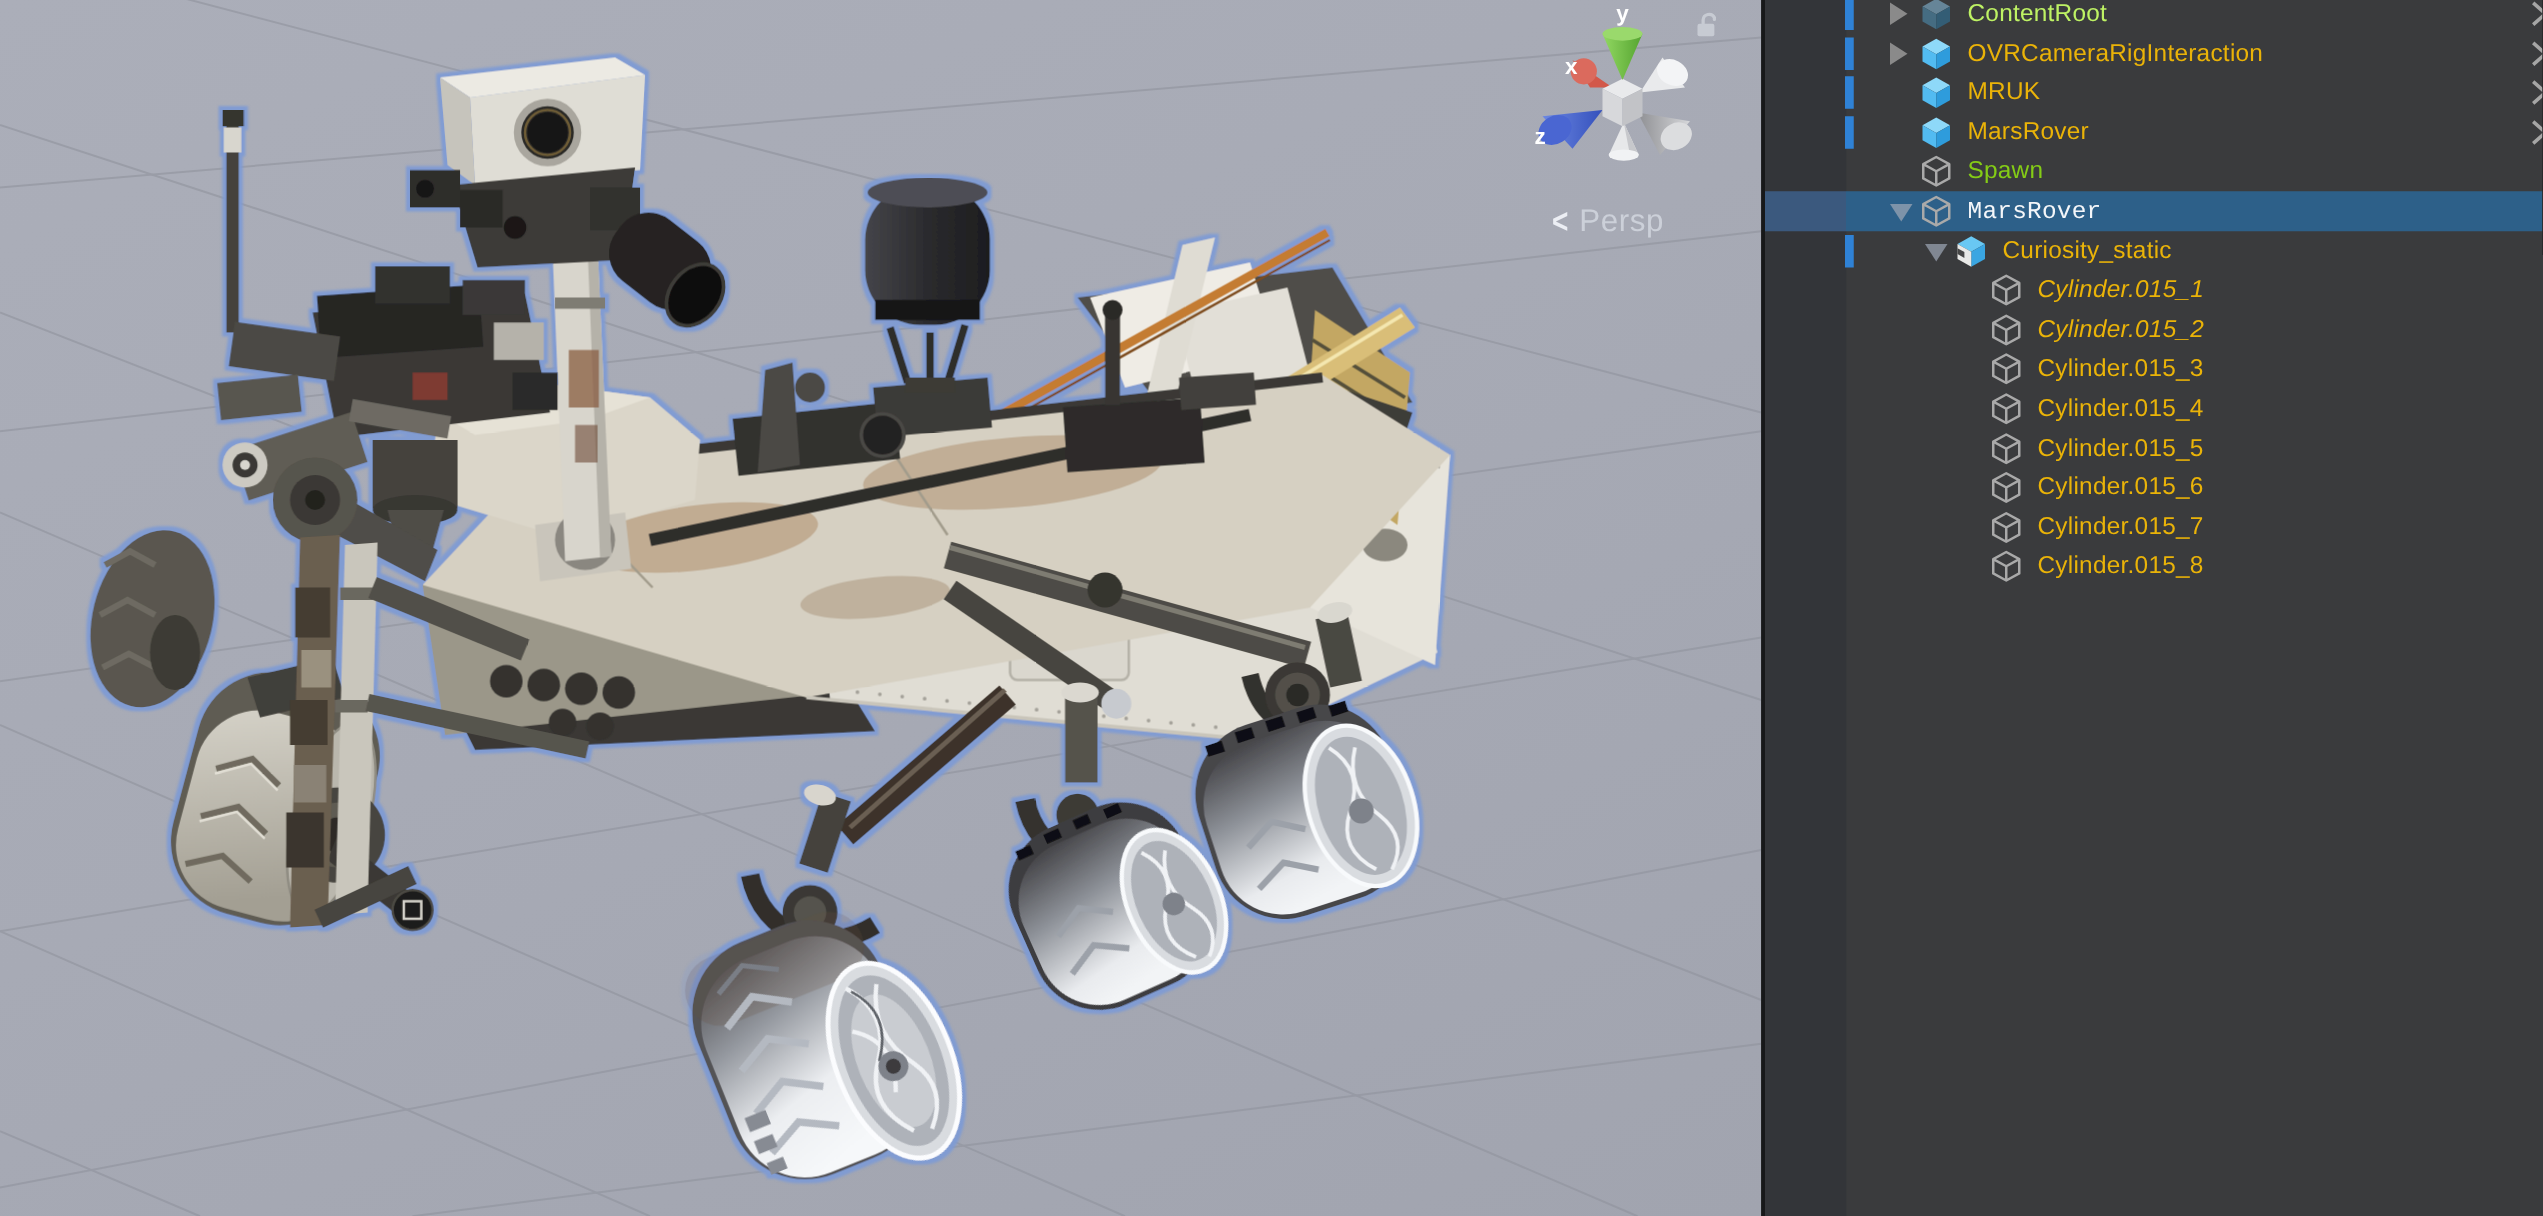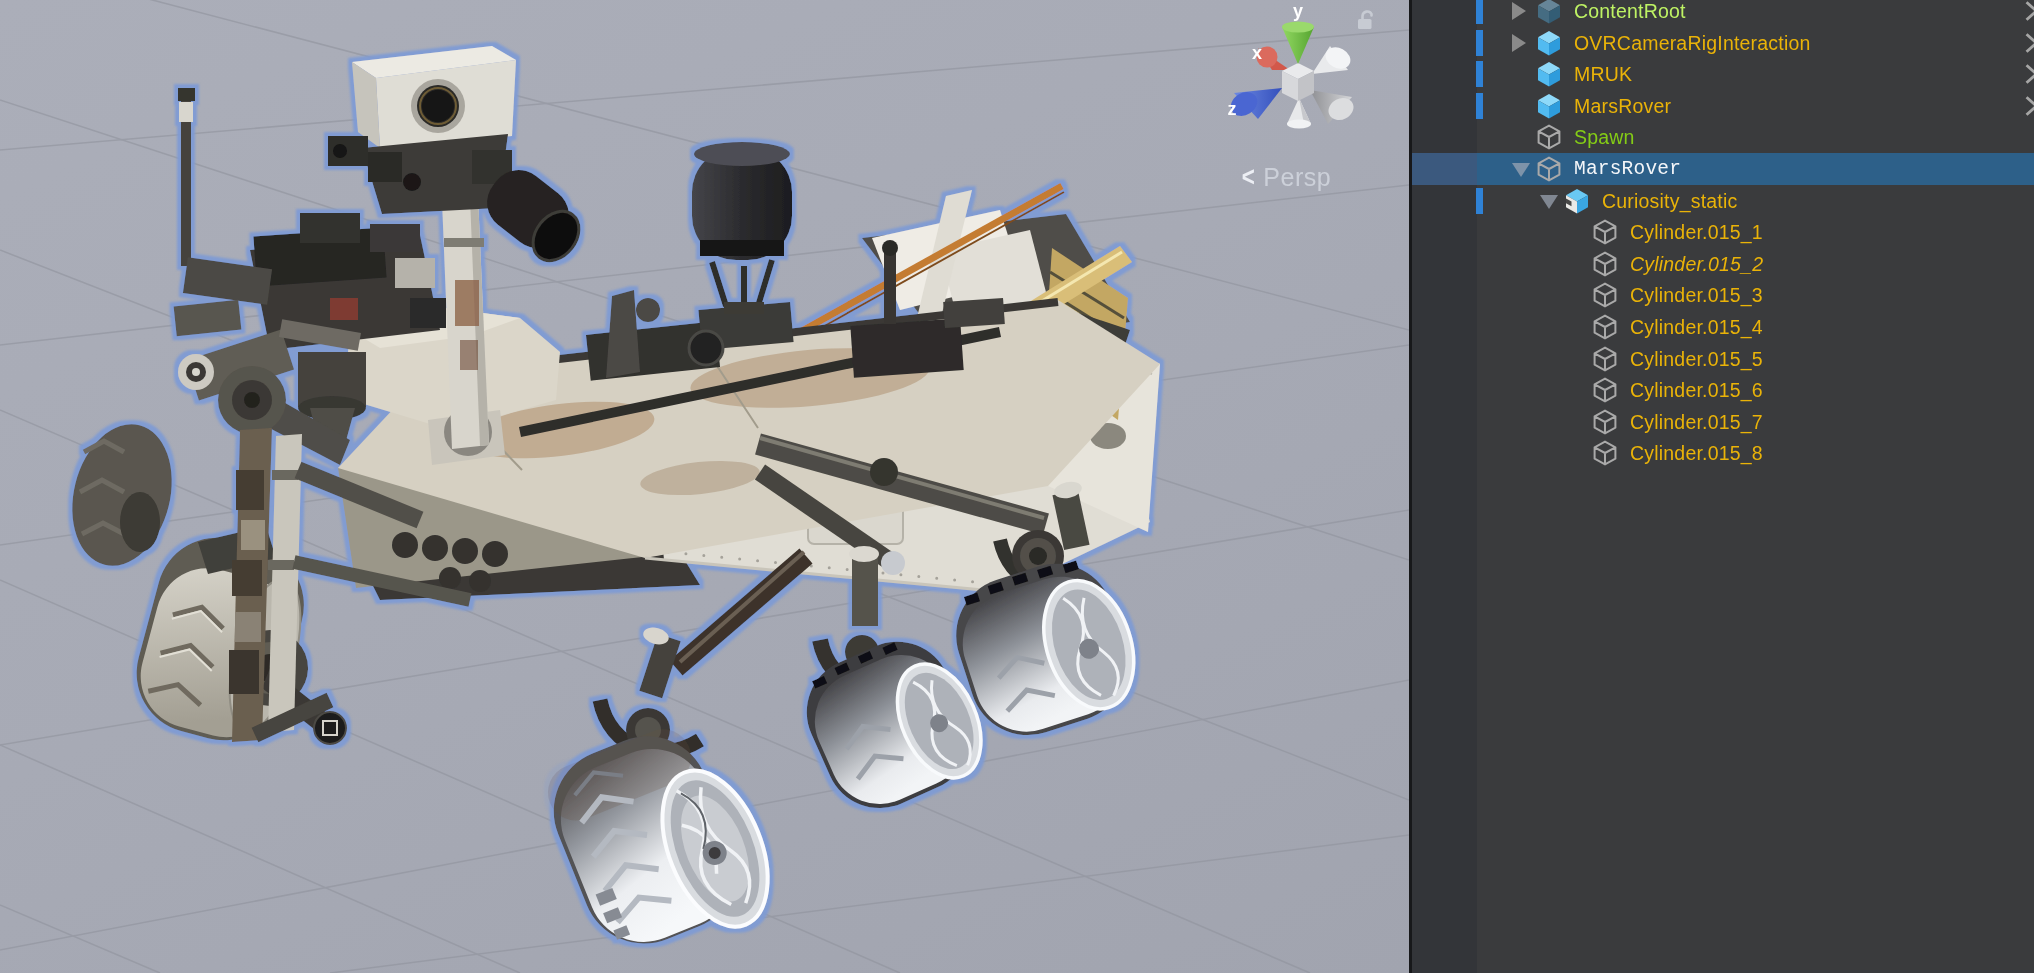--- a/index.html
+++ b/index.html
@@ -552,21 +552,21 @@
             <svg viewBox="0 0 28 28">
               <polygon points="14,2 25,8.2 14,14.4 3,8.2" fill="#69c8f3"></polygon>
               <polygon points="25,8.2 14,14.4 14,26.4 25,20.2" fill="#3aa6e2"></polygon>
               <polygon points="3,8.2 14,14.4 14,26.4 3,20.2" fill="#e9e9e7"></polygon>
               <polygon points="3,11.5 8.5,14.6 8.5,19.3 3,16.2" fill="#474747"></polygon>
             </svg>
           </span>
     <span class="lbl t-prefab" style="left: 190px;">Curiosity_static</span>
 
   </div>
-        <div class="row" style="top: 216.4px; height: 31.6px;">
+        <div class="row" style="top: 216.4px; height: 31.6px; font-style: italic;">
 
     <span class="icon" style="left: 179px;">
             <svg viewBox="0 0 28 28">
               <path d="M14 2.6 L24.4 8.3 V19.7 L14 25.4 L3.6 19.7 V8.3 Z M3.6 8.3 L14 14 L24.4 8.3 M14 14 V25.4" fill="none" stroke="#a9a9a9" stroke-width="2" stroke-linejoin="round"></path>
             </svg>
           </span>
     <span class="lbl t-prefab" style="left: 218px;">Cylinder.015_1</span>
 
   </div>
         <div class="row" style="top: 248px; height: 31.6px;">

